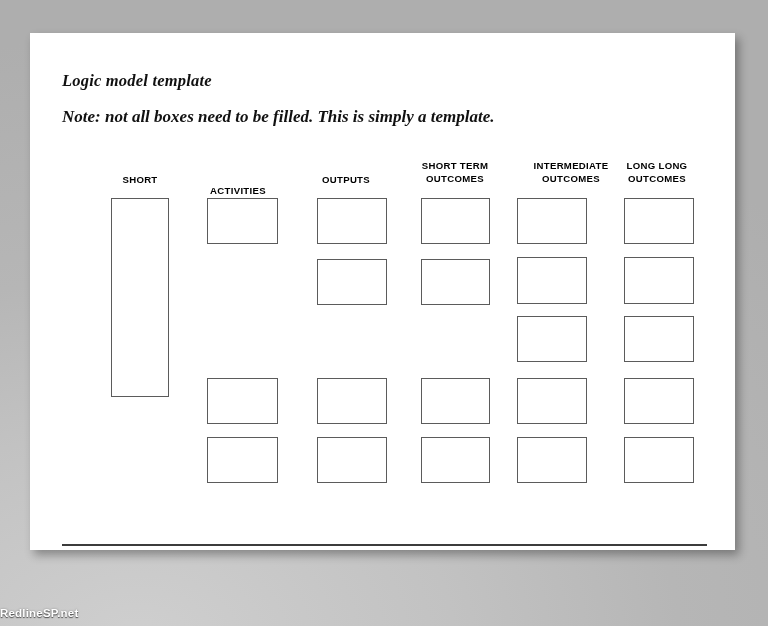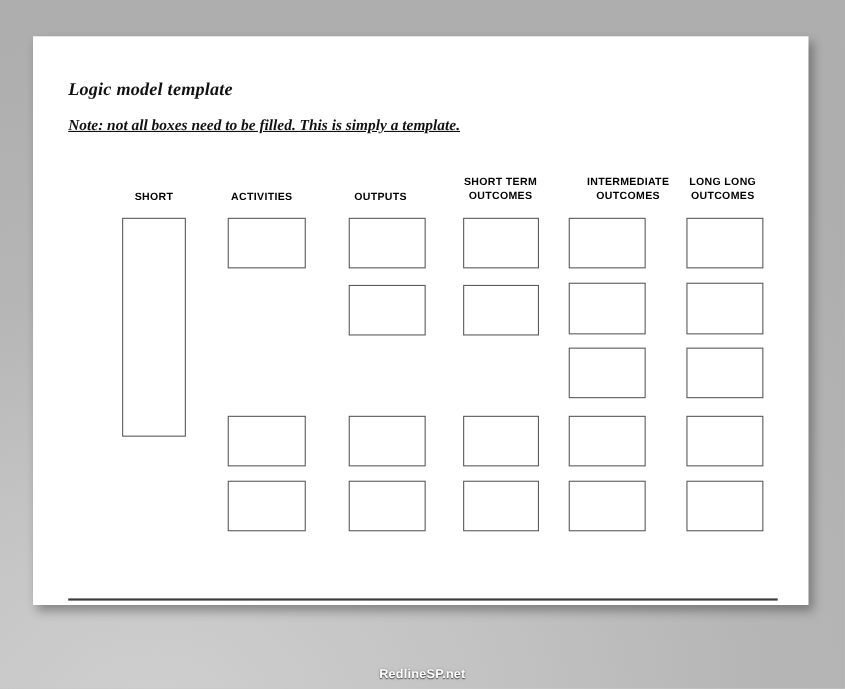--- a/index.html
+++ b/index.html
@@ -44,24 +44,23 @@
     letter-spacing: 0.2px;
     white-space: nowrap;
   }
   .doc-note {
     position: absolute;
     left: 32px;
     top: 74px;
     font-family: "Liberation Serif", serif;
     font-style: italic;
     font-weight: bold;
-    font-size: 14px;
+    font-size: 17px;
     color: #111111;
     white-space: nowrap;
-    text-decoration: underline;
   }
   
   .grid {
     position: absolute;
     left: 0;
     top: 0;
     width: 705px;
     height: 562px;
   }
   .col-header {
@@ -84,21 +83,20 @@
   .hrule {
     position: absolute;
     background: #3c3c3c;
   }
   
   .watermark {
     position: absolute;
     left: 0;
     right: 0;
     bottom: 7px;
-    text-align: center;
     font-family: "Liberation Sans", sans-serif;
     font-weight: bold;
     font-size: 11.5px;
     color: #ffffff;
     letter-spacing: 0.2px;
     text-shadow: 0 1px 1px rgba(60,60,60,0.85), 0 0 2px rgba(90,90,90,0.6);
   }
 </style>
 </head>
 <body>
@@ -106,21 +104,21 @@
 <div id="app">
 
   <div class="sheet">
 
     <div class="doc-title">Logic model template</div>
 
     <div class="doc-note">Note: not all boxes need to be filled. This is simply a template.</div>
 
     <div class="grid" id="grid-layer">
         <div class="col-header" style="left: 60px; top: 140px; width: 100px;">SHORT</div>
-        <div class="col-header" style="left: 158px; top: 140px; width: 100px;">ACTIVITIES</div>
+        <div class="col-header" style="left: 158px; top: 151px; width: 100px;">ACTIVITIES</div>
         <div class="col-header" style="left: 266px; top: 140px; width: 100px;">OUTPUTS</div>
         <div class="col-header" style="left: 375px; top: 126px; width: 100px;">SHORT TERM
 OUTCOMES</div>
         <div class="col-header" style="left: 484px; top: 126px; width: 114px;">INTERMEDIATE
 OUTCOMES</div>
         <div class="col-header" style="left: 577px; top: 126px; width: 100px;">LONG LONG
 OUTCOMES</div>
         <div class="box" style="left: 81px; top: 165px; width: 58px; height: 199px; border-color: rgb(91, 91, 91);"></div>
         <div class="box" style="left: 177px; top: 165px; width: 71px; height: 46px; border-color: rgb(91, 91, 91);"></div>
         <div class="box" style="left: 177px; top: 345px; width: 71px; height: 46px; border-color: rgb(91, 91, 91);"></div>

